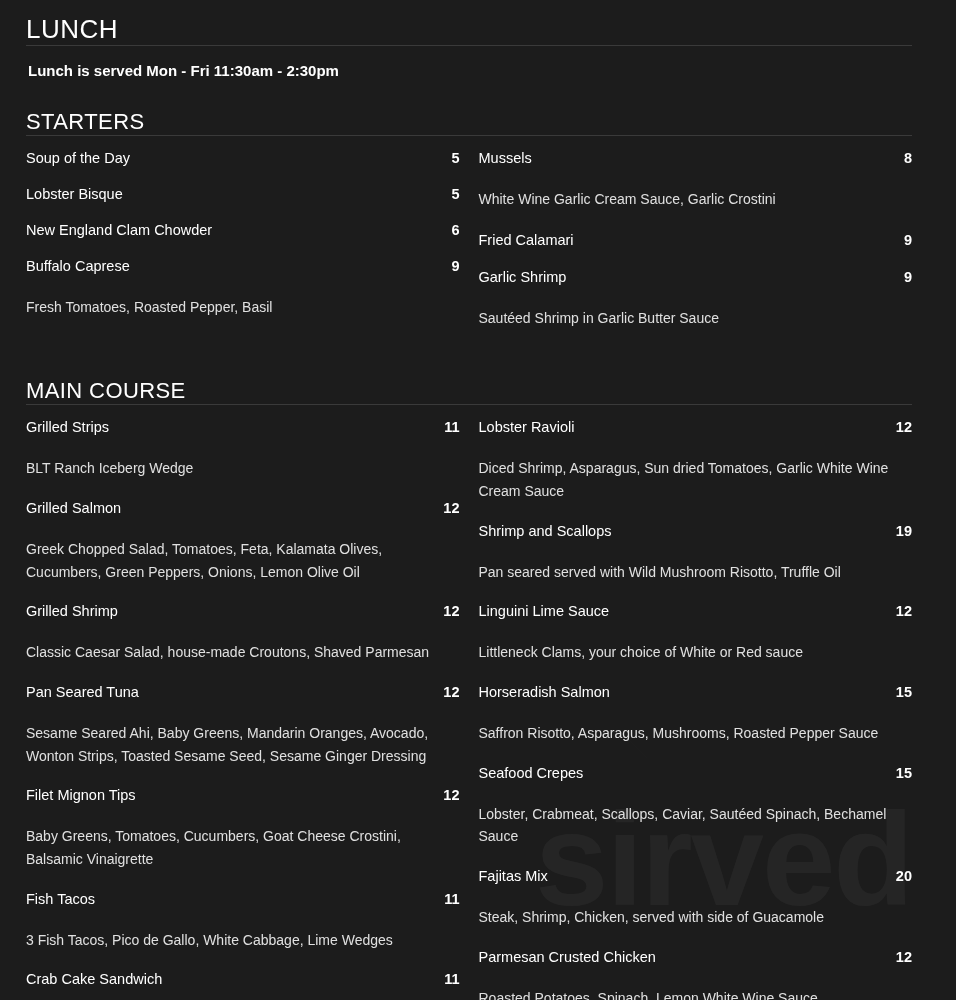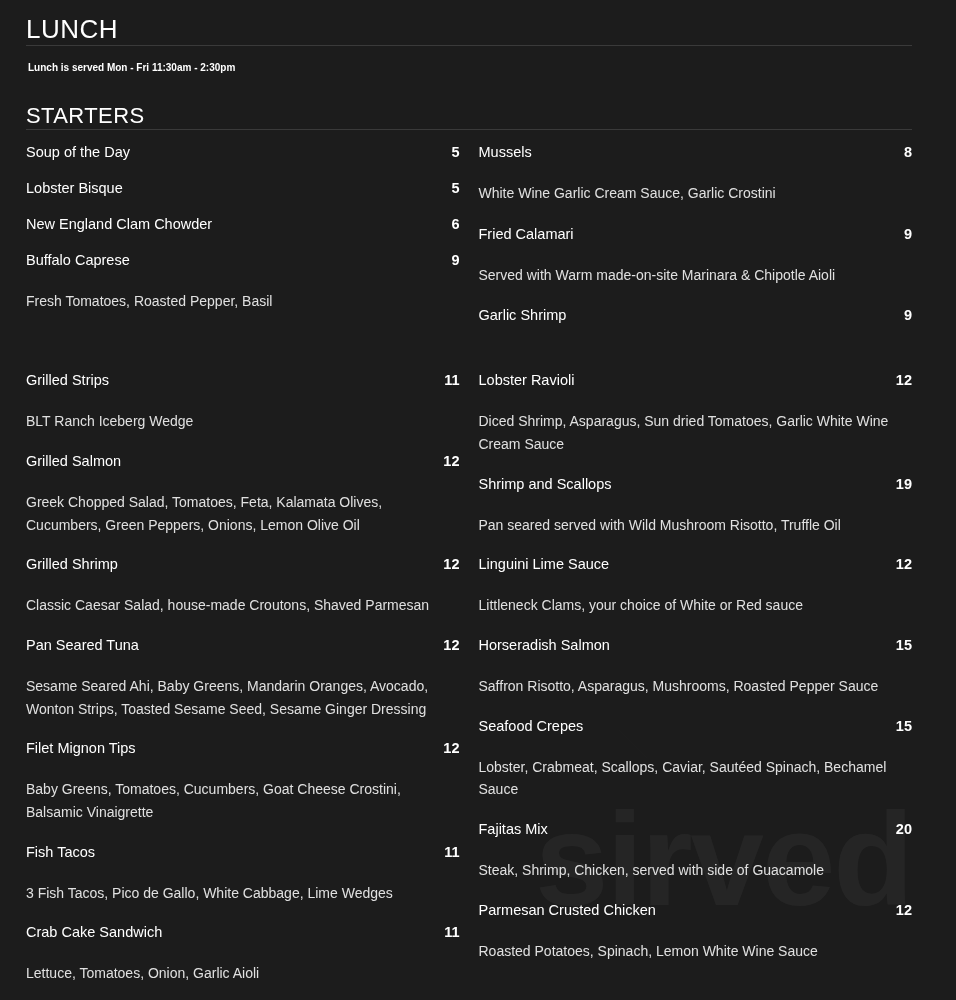--- a/index.html
+++ b/index.html
@@ -56,21 +56,21 @@
 
   h1.menu-title {
     font-size: 26px;
     font-weight: normal;
     letter-spacing: 0.5px;
     margin: 0 0 14px 0;
     border-bottom: 1px solid #3a3a3a;
     color: #ffffff;
   }
   .served-note {
-    font-size: 10px;
+    font-size: 15px;
     font-weight: bold;
     margin: 16px 0 30px 2px;
     color: #ffffff;
   }
   h2.section-title {
     font-size: 22px;
     font-weight: normal;
     letter-spacing: 0.4px;
     margin: 0 0 10px 0;
     border-bottom: 1px solid #3a3a3a;
@@ -179,35 +179,36 @@
             <span class="item-price">8</span>
           </div>
           <div class="item-desc">White Wine Garlic Cream Sauce, Garlic Crostini</div>
         </div>
 
         <div class="item">
           <div class="item-head">
             <span class="item-name">Fried Calamari</span>
             <span class="item-price">9</span>
           </div>
-          <div class="item-desc">Served with Warm made-on-site Marinara &amp; Chipotle Aioli</div>
         </div>
 
         <div class="item">
           <div class="item-head">
             <span class="item-name">Garlic Shrimp</span>
             <span class="item-price">9</span>
           </div>
+          <div class="item-desc">Sautéed Shrimp in Garlic Butter Sauce</div>
         </div>
 
       </div>
     </div>
   </div>
 
   <div class="section">
+    <h2 class="section-title">MAIN COURSE</h2>
     <div class="cols">
       <div class="col">
 
         <div class="item">
           <div class="item-head">
             <span class="item-name">Grilled Strips</span>
             <span class="item-price">11</span>
           </div>
           <div class="item-desc">BLT Ranch Iceberg Wedge</div>
         </div>

